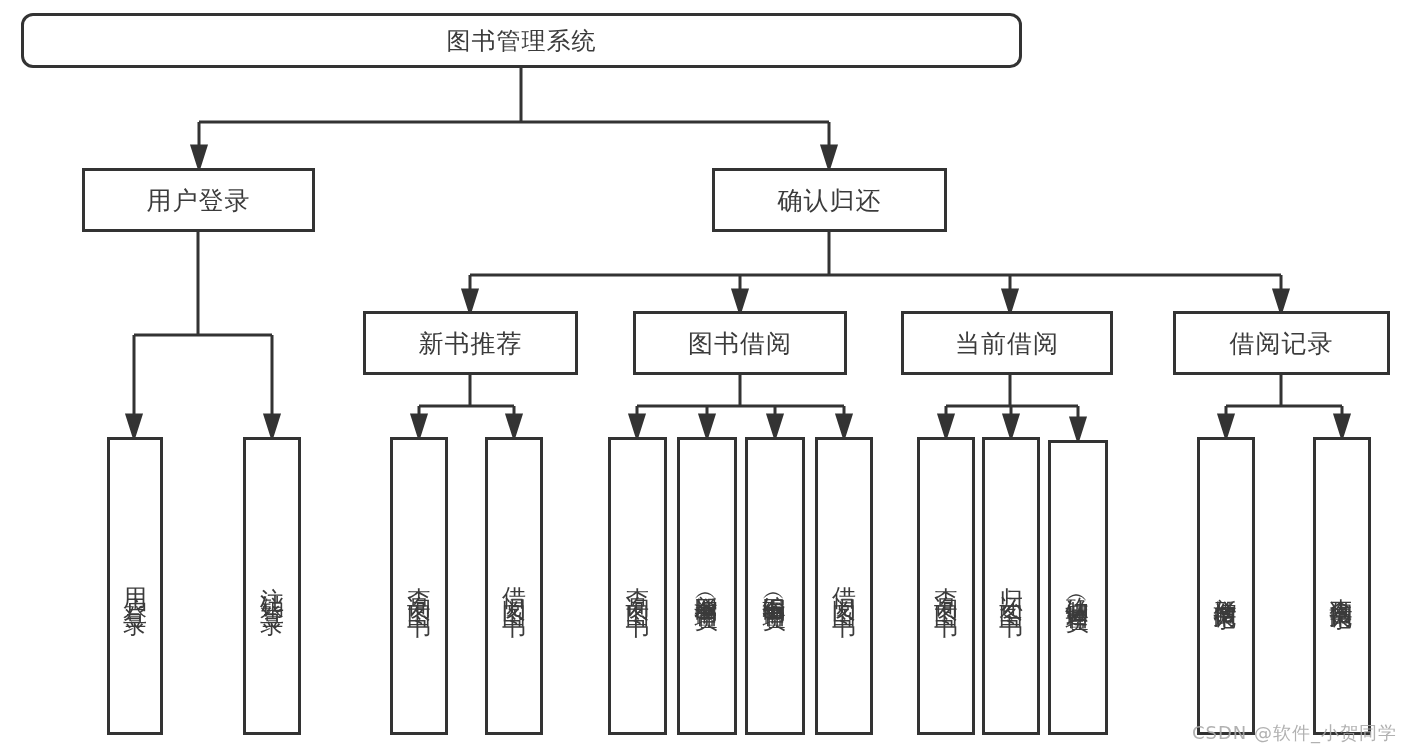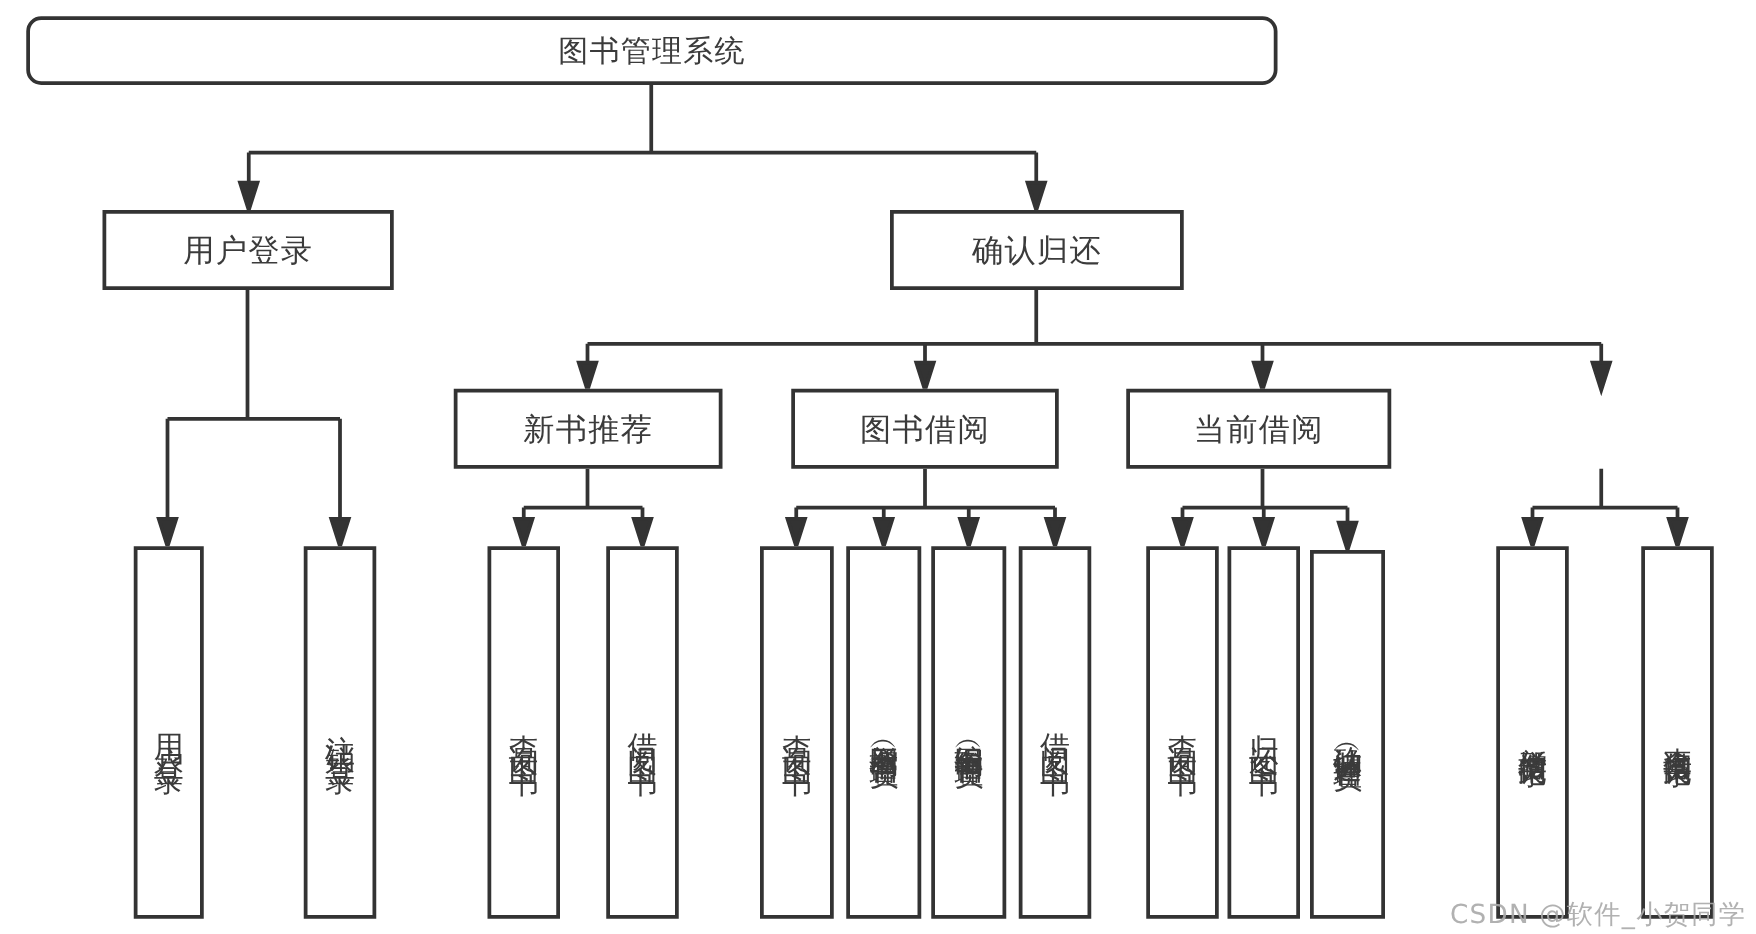--- a/index.html
+++ b/index.html
@@ -27,21 +27,21 @@
   .vnode {
     writing-mode:vertical-rl;
     text-orientation:mixed;
     font-size:24px;
     letter-spacing:9px;
   }
   .vnode.long { font-size:23px; letter-spacing:2px; }
   #watermark {
     position:absolute;
     right:8px; bottom:2px;
-    font-size:21px;
+    font-size:18px;
     color:rgba(168,168,168,0.9);
     letter-spacing:1px;
     white-space:nowrap;
     z-index:5;
   }
   path, polygon { pointer-events:none; }
 </style>
 </head>
 <body>
 
@@ -98,20 +98,21 @@
   </svg>
 
   <div class="node root" style="left:21px; top:13px; width:1001px; height:55px;border-radius:12px;">图书管理系统</div>
 
   <div class="node hnode" style="left:82px; top:168px; width:233px; height:64px;">用户登录</div>
   <div class="node hnode" style="left:712px; top:168px; width:235px; height:64px;">确认归还</div>
 
   <div class="node hnode" style="left:363px; top:311px; width:215px; height:64px;">新书推荐</div>
   <div class="node hnode" style="left:901px; top:311px; width:212px; height:64px;">当前借阅</div>
   <div class="node hnode" style="left:633px; top:311px; width:214px; height:64px;">图书借阅</div>
+  <div class="node hnode" style="left:1173px; top:311px; width:217px; height:64px;">借阅记录</div>
 
   <div class="node vnode" style="left:107px; top:437px; width:56px; height:298px;">用户登录</div>
   <div class="node vnode" style="left:243px; top:437px; width:58px; height:298px;">注销登录</div>
 
   <div class="node vnode" style="left:390px; top:437px; width:58px; height:298px;">查询图书</div>
   <div class="node vnode" style="left:485px; top:437px; width:58px; height:298px;">借阅图书</div>
 
   <div class="node vnode" style="left:608px; top:437px; width:59px; height:298px;">查询图书</div>
   <div class="node vnode long" style="left:677px; top:437px; width:60px; height:298px;">新增图书（管理员）</div>
   <div class="node vnode long" style="left:745px; top:437px; width:60px; height:298px;">编辑图书（管理员）</div>

